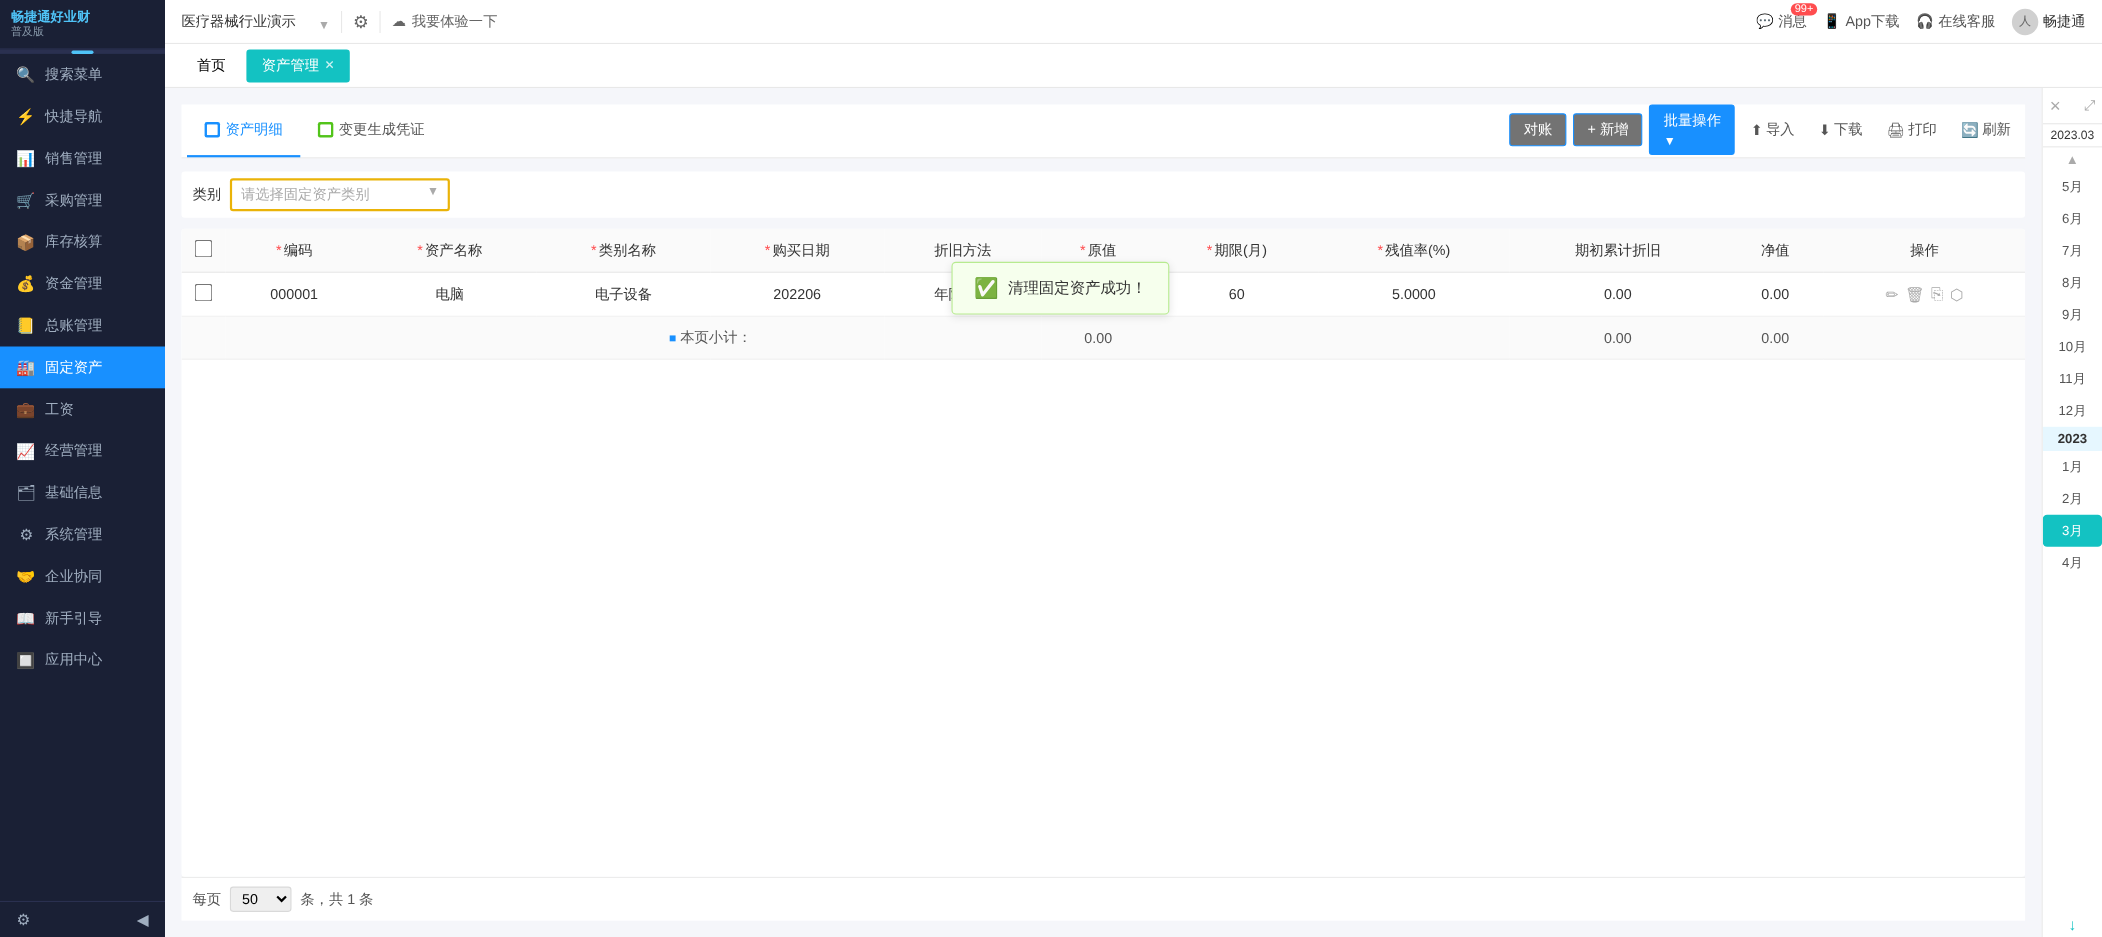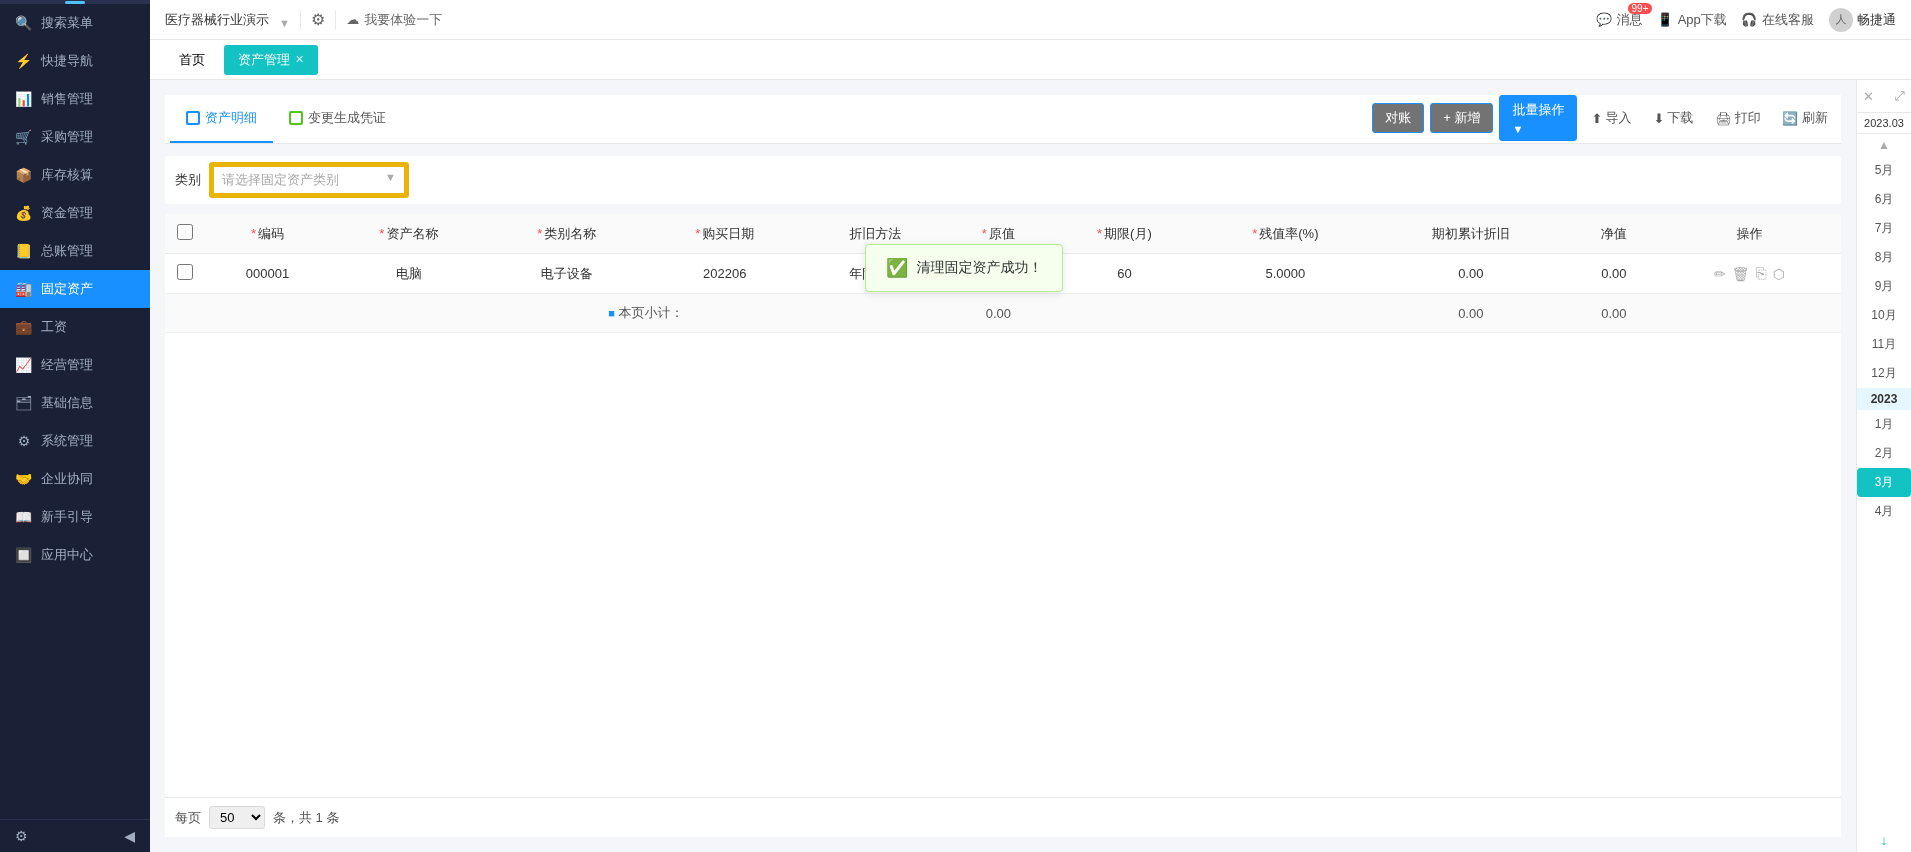--- a/index.html
+++ b/index.html
@@ -18,21 +18,21 @@
     .sidebar-item .icon { width: 18px; height: 18px; display: flex; align-items: center; justify-content: center; font-size: 14px; }
     .sidebar-footer { padding: 8px 15px; display: flex; align-items: center; gap: 15px; border-top: 1px solid #2a3050; }
     .sidebar-footer-icon { color: #a0aec0; font-size: 14px; cursor: pointer; }
     .sidebar-nav-arrow { color: #a0aec0; font-size: 14px; cursor: pointer; margin-left: auto; }
 
     
     .main { flex: 1; display: flex; flex-direction: column; overflow: hidden; }
 
     
     .topbar { background: #fff; height: 40px; display: flex; align-items: center; padding: 0 15px; border-bottom: 1px solid #e8e8e8; gap: 10px; flex-shrink: 0; }
-    .topbar-company { font-size: 13px; color: #333; display: flex; align-items: flex-end; gap: 10px; cursor: pointer; }
+    .topbar-company { font-size: 13px; color: #333; display: flex; align-items: flex-end; gap: 20px; cursor: pointer; }
     .topbar-divider { width: 1px; height: 20px; background: #e8e8e8; }
     .topbar-settings { color: #666; font-size: 16px; cursor: pointer; }
     .topbar-experience { display: flex; align-items: center; gap: 5px; color: #666; font-size: 13px; cursor: pointer; }
     .topbar-right { margin-left: auto; display: flex; align-items: center; gap: 15px; }
     .topbar-action { display: flex; align-items: center; gap: 4px; color: #555; font-size: 13px; cursor: pointer; position: relative; }
     .badge { background: #ff4d4f; color: #fff; font-size: 10px; border-radius: 10px; padding: 0 4px; min-width: 18px; text-align: center; position: absolute; top: -8px; right: -10px; }
     .topbar-user { display: flex; align-items: center; gap: 4px; color: #333; font-size: 13px; cursor: pointer; }
     .user-avatar { width: 24px; height: 24px; border-radius: 50%; background: #d0d0d0; display: flex; align-items: center; justify-content: center; font-size: 11px; color: #666; }
 
     
@@ -44,21 +44,21 @@
     
     .content { flex: 1; display: flex; overflow: hidden; background: #f5f6fa; }
     .content-main { flex: 1; overflow: hidden; display: flex; flex-direction: column; padding: 15px; }
 
     
     .sub-tabs { display: flex; gap: 0; margin-bottom: 12px; border-bottom: 1px solid #e8e8e8; background: #fff; padding: 0 5px; }
     .sub-tab { padding: 8px 16px; font-size: 13px; cursor: pointer; color: #555; display: flex; align-items: center; gap: 5px; border-bottom: 2px solid transparent; }
     .sub-tab.active { color: #1890ff; border-bottom: 2px solid #1890ff; }
     .sub-tab-icon { width: 14px; height: 14px; background: #1890ff; border-radius: 2px; display: flex; align-items: center; justify-content: center; }
     .sub-tab-icon2 { width: 14px; height: 14px; background: #52c41a; border-radius: 2px; display: flex; align-items: center; justify-content: center; }
-    .toolbar-select { display: flex; align-items: flex-start; gap: 4px; border: 5px solid #eab308; border-radius: 3px; padding: 4px 8px; font-size: 13px; color: #555; cursor: pointer; min-width: 80px; }
+    .toolbar-select { display: flex; align-items: flex-start; gap: 4px; border: 2px solid #eab308; border-radius: 3px; padding: 4px 8px; font-size: 13px; color: #555; cursor: pointer; min-width: 80px; }
     .toolbar-select-wide { min-width: 200px; }
     .btn { padding: 5px 12px; border-radius: 3px; font-size: 13px; cursor: pointer; border: 1px solid transparent; display: flex; align-items: center; gap: 4px; }
     .btn-primary { background: #737373; color: #fff; border-color: #1890ff; }
     .btn-batch { background: #1890ff; color: #fff; border-color: #1890ff; }
     .btn-icon { background: #fff; color: #555; border: none; font-size: 13px; padding: 5px 8px; cursor: pointer; display: flex; align-items: center; gap: 3px; }
 
     
     .table-wrap { flex: 1; overflow: auto; background: #fff; border-radius: 3px; }
     table { width: 100%; border-collapse: collapse; font-size: 13px; }
     thead tr { background: #fafafa; }
@@ -86,20 +86,26 @@
     .right-sidebar-arrow { color: #aaa; font-size: 12px; cursor: pointer; display: flex; align-items: center; justify-content: center; padding: 4px; }
 
     .subtotal-row td { background: #fafafa; color: #555; }
     .op-btns { display: flex; align-items: center; justify-content: center; gap: 6px; }
     .op-btn { color: #aaa; font-size: 14px; cursor: pointer; }
   </style>
 </head>
 <body>
 
 <div class="sidebar">
+  <div class="sidebar-header">
+    <div style="display:flex;flex-direction:column;">
+      <span class="sidebar-header-logo">畅捷通好业财</span>
+      <span class="sidebar-header-sub">普及版</span>
+    </div>
+  </div>
   <div style="width:100%;height:4px;background:#2a3050;display:flex;align-items:center;justify-content:center;">
     <div style="width:20px;height:3px;background:#4fc3f7;border-radius:2px;"></div>
   </div>
   <div class="sidebar-scroll">
     <div class="sidebar-item">
       <span class="icon">🔍</span>
       <span>搜索菜单</span>
     </div>
     <div class="sidebar-item">
       <span class="icon">⚡</span>

